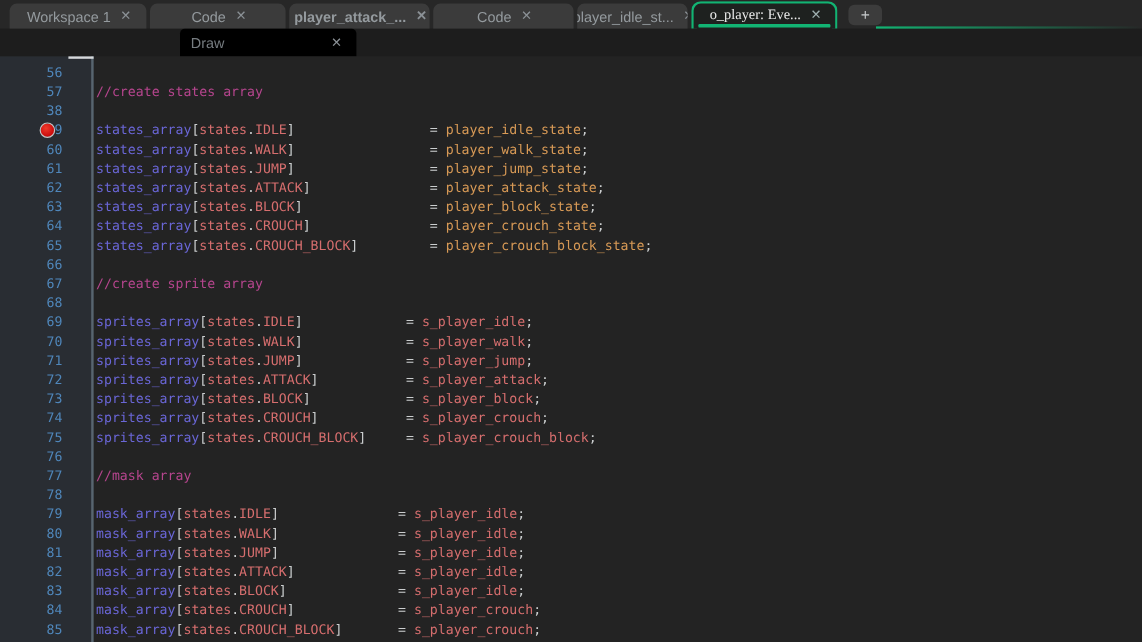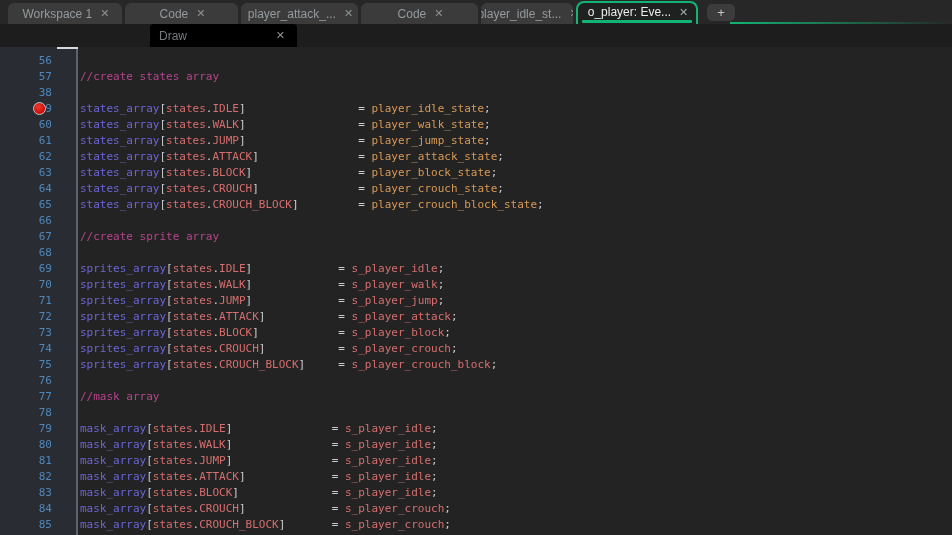--- a/index.html
+++ b/index.html
@@ -10,21 +10,21 @@
   
   .topbar { position:relative; height:24px; background:#272727; display:flex;
             align-items:flex-end; padding-left:8px; }
   .wtab { height:21px; background:#3b3b3b; border-radius:6px 6px 0 0; margin-right:3px;
           display:flex; align-items:center; justify-content:center;
           padding:0 9px 0 11px; color:#949a9e; font-size:12px; cursor:default;
           overflow:hidden; white-space:nowrap; }
   .wtab .close { color:#8b9196; font-size:11px; margin-left:8px; }
   .wtab.active { height:23px; background:#1e211f; border:2px solid var(--accent);
                  border-bottom:none; border-radius:8px 8px 0 0; color:#ececec;
-                 position:relative; padding-bottom:3px; }
+                 position:relative; padding-bottom:3px;font-family:Liberation Serif, serif; }
   .wtab.active .close { color:#9fb0b0; }
   .wtab.active::after { content:""; position:absolute; left:4px; right:4px; bottom:1px;
                         height:3px; background:var(--accent); border-radius:1px; }
   .plus-tab { height:17px; width:28px; margin:0 0 3px 6px; background:#3c3c3c;
               border:none; border-radius:5px; color:#c6c9cb; font-size:13px;
               line-height:15px; text-align:center; }
   .green-fade { position:absolute; left:730px; right:0; bottom:0; height:2px;
                 background:linear-gradient(to right, var(--accent), rgba(18,180,115,0)); }
 
   
@@ -69,21 +69,21 @@
   <div class="topbar">
     <div id="workspace-tabs" style="display:flex;align-items:flex-end;">
         <div class="wtab" style="width: 114px;">
           <span>Workspace 1</span>
           <span class="close">✕</span>
         </div>
         <div class="wtab" style="width: 113px;">
           <span>Code</span>
           <span class="close">✕</span>
         </div>
-        <div class="wtab" style="width: 117px;">
+        <div class="wtab" style="width: 117px; font-weight: bold;">
           <span>player_attack_...</span>
           <span class="close">✕</span>
         </div>
         <div class="wtab" style="width: 117px;">
           <span>Code</span>
           <span class="close">✕</span>
         </div>
         <div class="wtab" style="width: 92px;">
           <span>player_idle_st...</span>
           <span class="close">✕</span>

